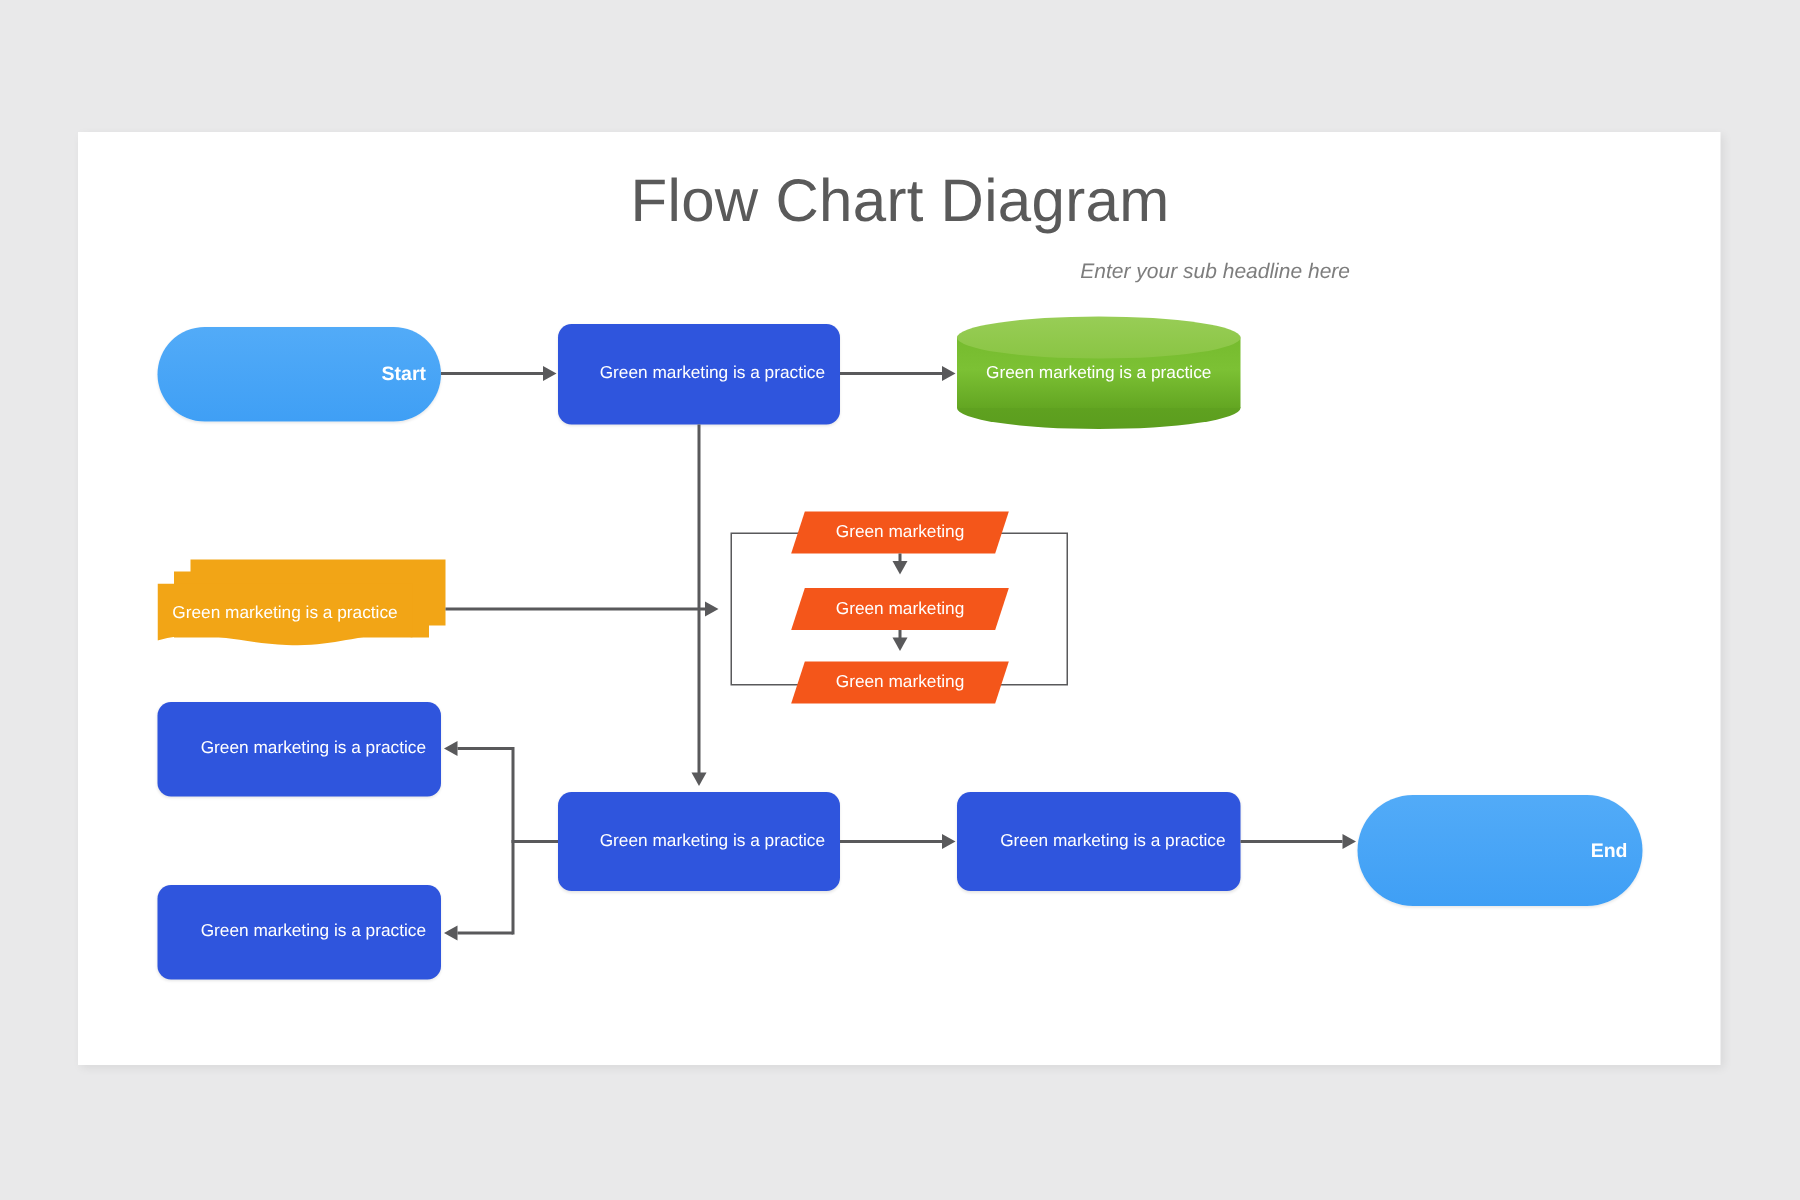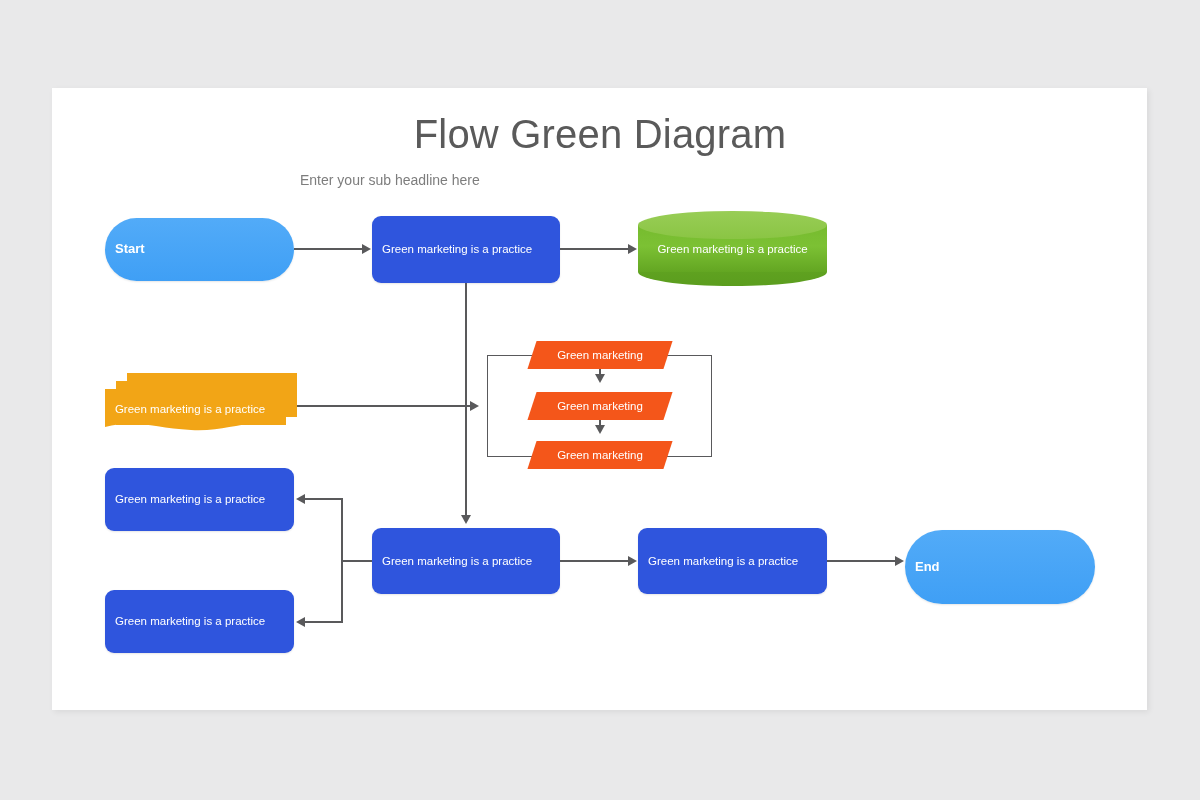--- a/index.html
+++ b/index.html
@@ -39,33 +39,34 @@
     color: #5a5a5a;
     font-weight: 400;
     letter-spacing: 0.2px;
   }
 
   .subtitle {
     position: absolute;
     left: 300px;
     top: 172px;
     width: 600px;
-    text-align: left;
+    text-align: right;
     font-size: 14px;
     color: #7d7d7d;
     font-weight: 400;
+    font-style: italic;
   }
 
   
   .node {
     position: absolute;
     box-sizing: border-box;
     display: flex;
     align-items: center;
-    justify-content: flex-start;
+    justify-content: flex-end;
     text-align: center;
     color: #ffffff;
     font-size: 11.5px;
     line-height: 1.25;
     padding: 4px 10px;
   }
 
   .pill {
     border-radius: 50px;
     background: linear-gradient(180deg, #52abf8 0%, #3f9ff5 100%);
@@ -187,21 +188,21 @@
     background: transparent;
   }
 </style>
 </head>
 <body>
 
 <div id="slide-canvas"></div>
 
 <div id="diagram-root">
 
-  <div class="title">Flow Green Diagram</div>
+  <div class="title">Flow Chart Diagram</div>
   <div class="subtitle">Enter your sub headline here</div>
 
   <div class="node pill" style="left:105px; top:218px; width:189px; height:63px;">
     <span>Start</span>
   </div>
 
   <div class="line-h" style="left:294px; top:248px; width:68px;"></div>
   <div class="arrow arrow-r" style="left:362px; top:244px;"></div>
 
   <div class="node proc" style="left:372px; top:216px; width:188px; height:67px;">

